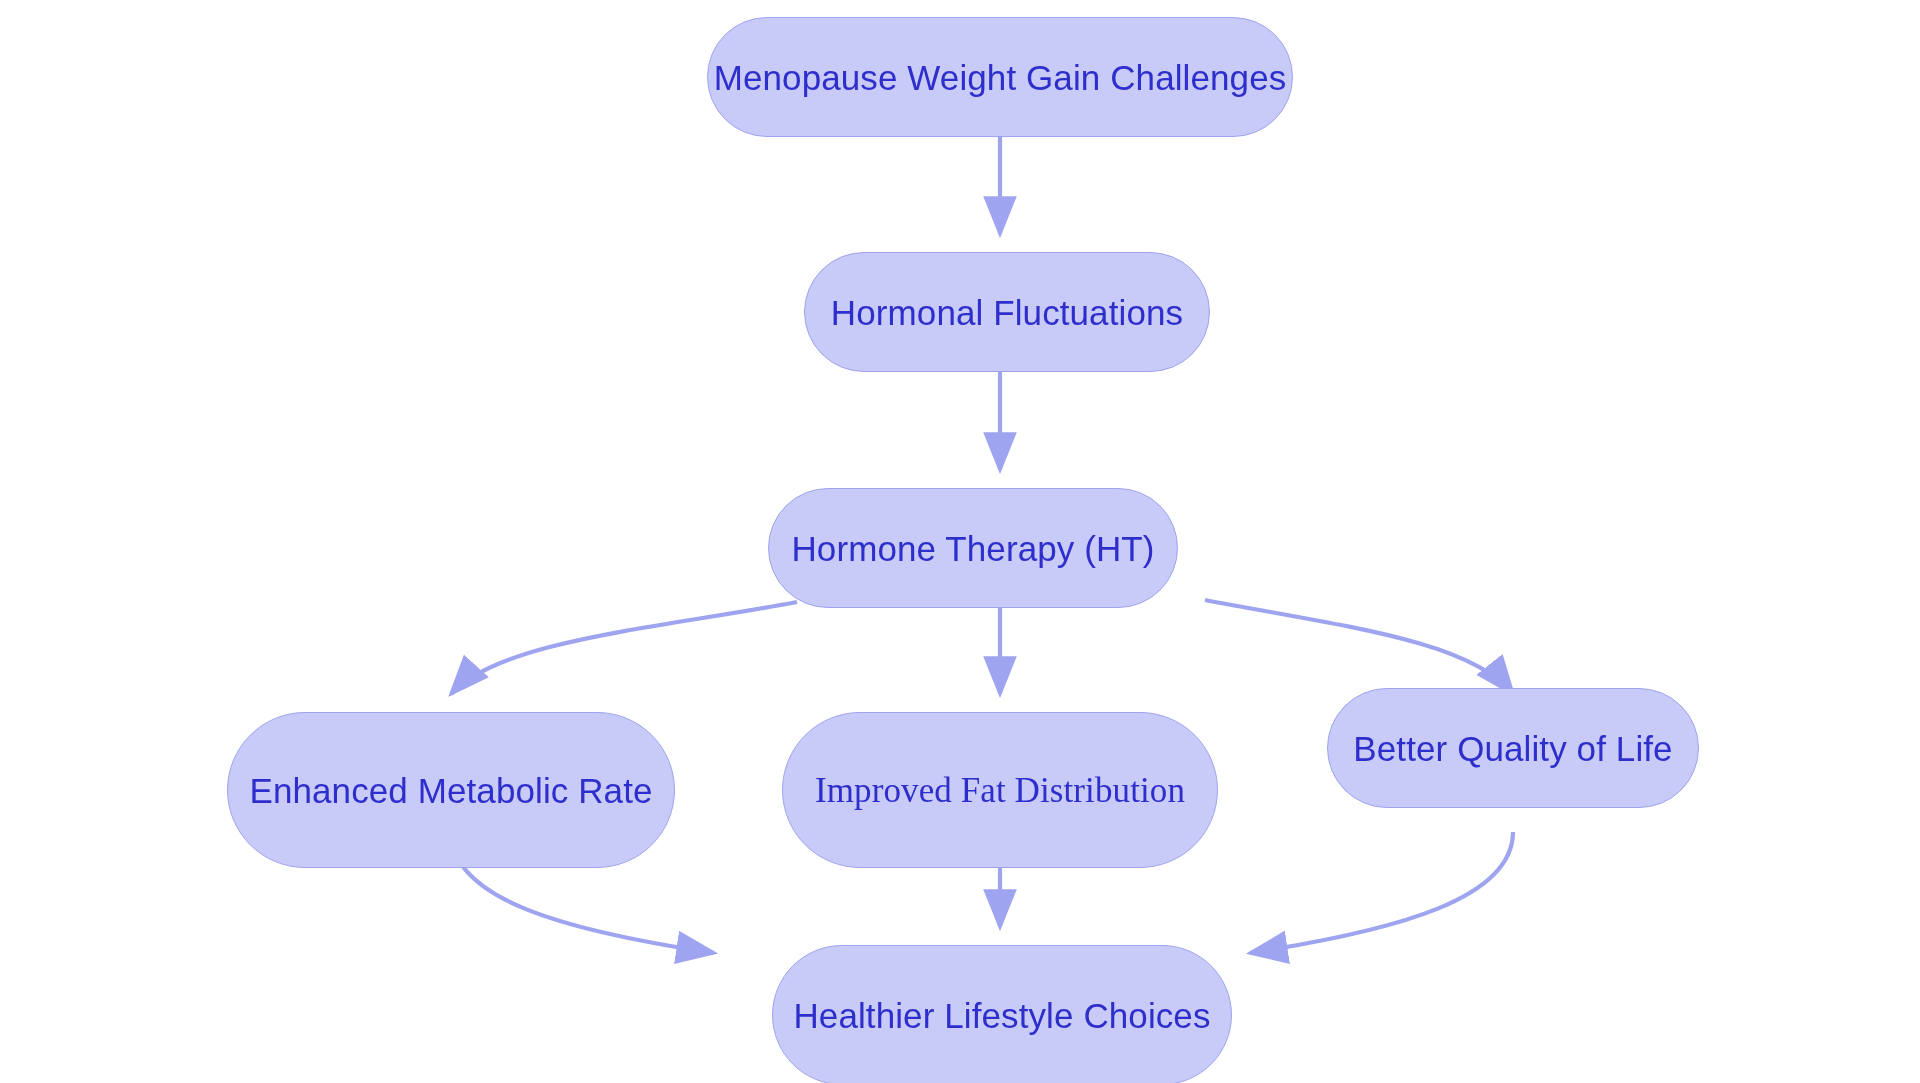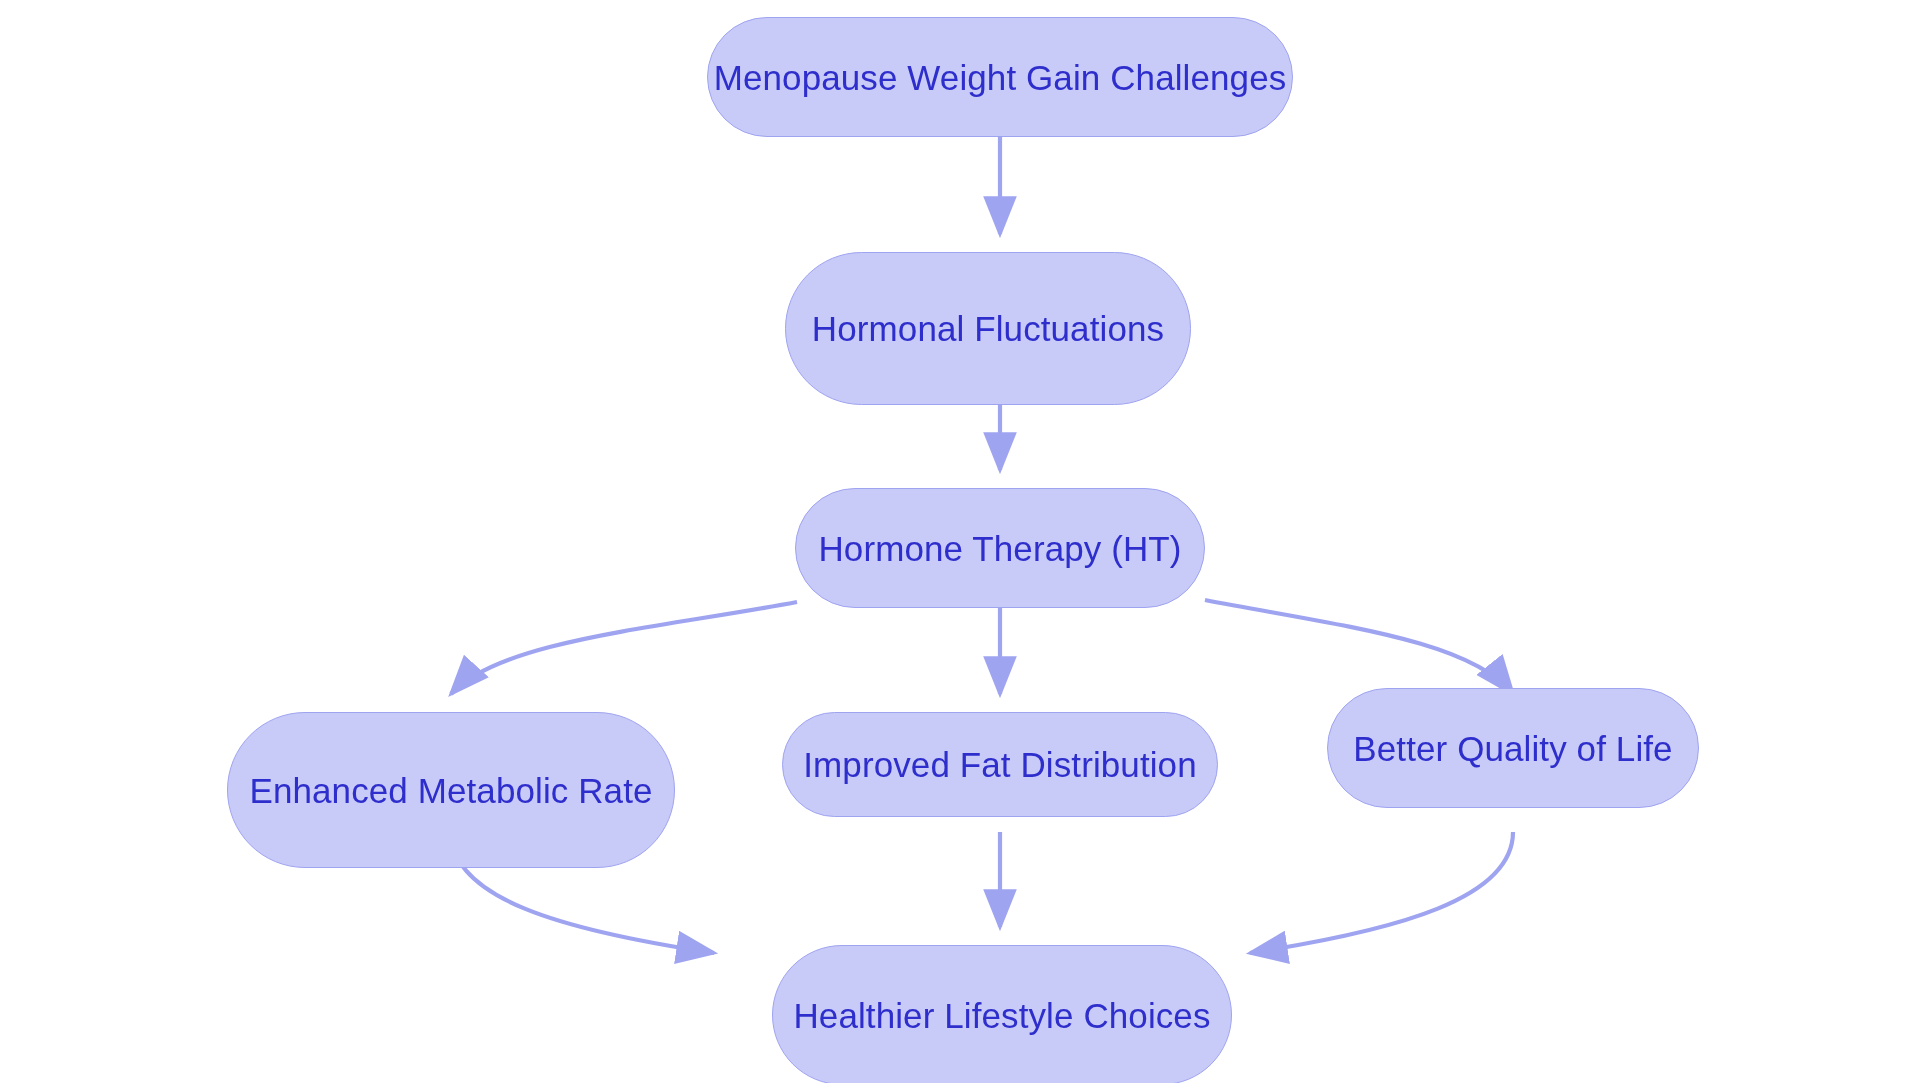--- a/index.html
+++ b/index.html
@@ -77,33 +77,33 @@
       <path d="M1000,832 L1000,927" marker-end="url(#arrowhead)"></path>
 
       <path d="M1513,832 C1513,898 1400,930 1250,953" marker-end="url(#arrowhead)"></path>
     </g>
   </svg>
 
   <div class="node" style="left:707px; top:17px; width:586px; height:120px;">
     <span class="node-label">Menopause Weight Gain Challenges</span>
   </div>
 
-  <div class="node" style="left:785px; top:252px; width:406px; height:153px;">
+  <div class="node" style="left:804px; top:252px; width:406px; height:120px;">
     <span class="node-label">Hormonal Fluctuations</span>
   </div>
 
-  <div class="node" style="left:795px; top:488px; width:410px; height:120px;">
+  <div class="node" style="left:768px; top:488px; width:410px; height:120px;">
     <span class="node-label">Hormone Therapy (HT)</span>
   </div>
 
   <div class="node" style="left:227px; top:712px; width:448px; height:156px;">
     <span class="node-label">Enhanced Metabolic Rate</span>
   </div>
 
-  <div class="node" style="left:782px; top:712px; width:436px; height:105px;">
+  <div class="node" style="left:782px; top:712px; width:436px; height:156px;font-family:Liberation Serif, serif;">
     <span class="node-label">Improved Fat Distribution</span>
   </div>
 
   <div class="node" style="left:1327px; top:688px; width:372px; height:120px;">
     <span class="node-label">Better Quality of Life</span>
   </div>
 
   <div class="node" style="left:772px; top:945px; width:460px; height:140px;text-align:center;">
     <span class="node-label">Healthier Lifestyle Choices</span>
   </div>

